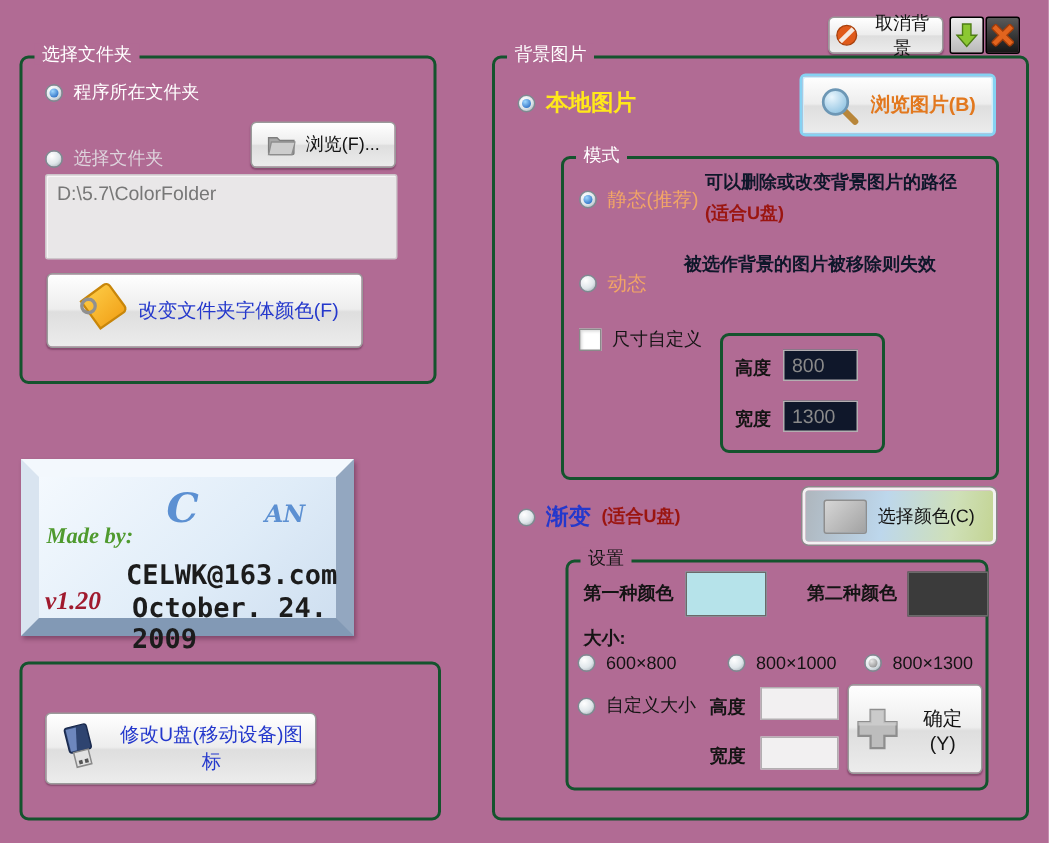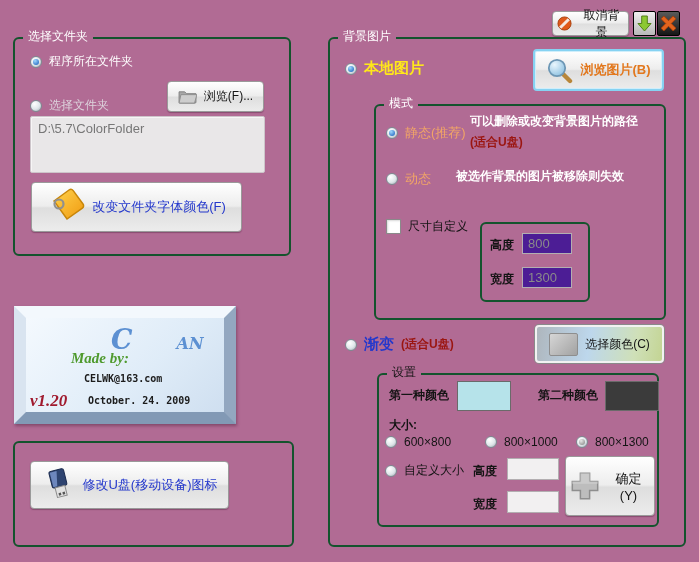--- a/index.html
+++ b/index.html
@@ -6,21 +6,21 @@
   html,body{margin:0;padding:0;}
   .stage{position:relative;width:699px;height:562px;background:var(--bg);
          font-family:"Liberation Sans",sans-serif;overflow:hidden;padding-left:37px;}
   .abs{position:absolute;}
   .grp{position:absolute;border:2px solid #14532d;border-radius:6px;}
   .legend{position:absolute;top:-10px;left:8px;background:var(--bg);padding:0 5px;
           font-size:12px;line-height:14px;white-space:nowrap;}
   .row{position:absolute;display:flex;align-items:center;gap:7px;white-space:nowrap;}
   .t12{font-size:12px;} .t13{font-size:13px;} .t15{font-size:15px;font-weight:bold;}
   .white{color:#ffffff;} .silver{color:#ddd3dc;} .black{color:#141414;}
-  .yellow{color:#ffffff;font-weight:bold;}
+  .yellow{color:#0f172a;font-weight:bold;}
   .brightyellow{color:#ffe81a;}
   .sandy{color:#f2a566;}
   .dred{color:#9b1510;font-weight:bold;}
   .blue{color:#2438cc;} .bluebold{color:#2438cc;font-weight:bold;}
   .orange{color:#e2781e;font-weight:bold;}
   .btn{position:absolute;display:flex;align-items:center;justify-content:center;gap:7px;
        background:linear-gradient(180deg,#ffffff,#ededed 48%,#dedede 52%,#ececec);
        border:1px solid #9a9a9a;border-radius:4px;cursor:pointer;
        box-shadow:0 1px 1px rgba(60,20,45,.35);padding:0 4px;font-family:inherit;}
   .btn.focus-cyan{border:2px solid #86d2f2;box-shadow:0 0 0 1px #cfeefb inset;}
@@ -32,35 +32,35 @@
   .sq-btn.dark{background:linear-gradient(180deg,#5a5a5a,#161616);}
   .radio{width:12px;height:12px;border-radius:50%;flex:0 0 auto;
          background:radial-gradient(circle at 35% 30%,#ffffff,#dfe6ea 55%,#9aa6ad);
          border:1px solid #7e8a91;box-sizing:border-box;position:relative;}
   .radio.checked::after{content:'';position:absolute;left:2px;top:2px;width:6px;height:6px;
          border-radius:50%;background:radial-gradient(circle at 35% 30%,#9fd8ff,#1258b8);}
   .radio.checked-gray::after{content:'';position:absolute;left:2px;top:2px;width:6px;height:6px;
          border-radius:50%;background:radial-gradient(circle at 35% 30%,#e8e8e8,#808080);}
   .checkbox{width:13px;height:13px;background:#fff;border:1px solid #8a8a8a;flex:0 0 auto;
             box-shadow:inset 1px 1px 2px rgba(0,0,0,.15);}
-  .tbox{position:absolute;background:#4c1d95;border:1px solid #b3aeb1;color:#8a8a8a;
+  .tbox{position:absolute;background:#0f172a;border:1px solid #b3aeb1;color:#8a8a8a;
         font-size:13px;padding:1px 5px;font-family:inherit;box-sizing:border-box;}
   .tbox.enabled{background:#f2f0f1;color:#333;}
   .pathbox{position:absolute;background:#e9e7e8;border:1px solid #cdc5ca;border-radius:2px;
            box-shadow:inset 1px 1px 0 #f7f5f6;color:#777;font-size:13px;padding:4px 7px;
            box-sizing:border-box;}
   .swatch{position:absolute;border:1px solid #6a6a6a;}
   .about-frame{position:absolute;box-sizing:border-box;
         border:12px solid;border-color:#f3f8fd #93a7c0 #8299b5 #d9e4f0;
         background:linear-gradient(135deg,#f4f9fe,#dfecf8 60%,#cfdff0);
         box-shadow:1px 2px 3px rgba(60,20,45,.4);}
   .madeby{color:#4f9a2e;font-family:"Liberation Serif",serif;font-style:italic;
           font-size:15px;font-weight:bold;}
   .canlogo{color:#5c90d2;font-family:"DejaVu Serif",serif;font-style:italic;font-weight:bold;}
-  .lcd{font-family:"DejaVu Sans Mono",monospace;color:#1c1c1c;font-size:10px;font-weight:bold;}
+  .lcd{font-family:"DejaVu Sans Mono",monospace;color:#1c1c1c;font-size:18px;font-weight:bold;}
   .version{color:#a01a2e;font-family:"Liberation Serif",serif;font-style:italic;
            font-size:17px;font-weight:bold;}
   svg{display:block;}
 </style>
 </head>
 <body>
 
 <div class="stage">
 
   <button class="btn" style="left:552px;top:11px;width:77px;height:25px;">
@@ -127,31 +127,31 @@
           </defs>
           <path d="M7 15 L22 4 a3 3 0 0 1 4.2 .6 L36 18 a3 3 0 0 1 -.6 4.2 L20 33 Z" fill="url(#gold)" stroke="#c8860a" stroke-width="1.5"></path>
           <circle cx="12" cy="18" r="4.5" fill="none" stroke="#909090" stroke-width="2.2"></circle>
         </svg>
       </span>
       <span class="t13 blue">改变文件夹字体颜色(F)</span>
     </button>
   </div>
 
   <div class="about-frame" style="left:14px;top:306px;width:222px;height:118px;">
-    <span class="abs madeby" style="left:5px;top:32px;margin-left:40px;">Made by:</span>
+    <span class="abs madeby" style="left:5px;top:32px;">Made by:</span>
     <span class="abs canlogo" style="left:85px;top:6px;">
       <span style="font-size:27px;">C</span><span style="font-size:16px;margin-left:44px;">AN</span>
     </span>
     <span class="abs lcd" style="left:58px;top:55px;">CELWK@163.com</span>
     <span class="abs version" style="left:4px;top:73px;">v1.20</span>
     <span class="abs lcd" style="left:62px;top:77px;">October. 24. 2009</span>
   </div>
 
   <div class="grp" style="left:13px;top:441px;width:277px;height:102px;">
-    <button class="btn" style="left:15px;top:18px;width:199px;height:48px;">
+    <button class="btn" style="left:15px;top:32px;width:181px;height:48px;">
       <span>
         <svg width="34" height="38" viewBox="0 0 34 38">
           <g transform="rotate(-14 17 19)">
             <rect x="11" y="4" width="15" height="17" rx="2" fill="#2e4470" stroke="#1a2a4e"></rect>
             <path d="M12 5 h7 l-3 15 h-4 Z" fill="#6d87bd"></path>
             <rect x="13.5" y="21" width="10" height="10" fill="#e2e2e2" stroke="#8a8a8a"></rect>
             <rect x="15.5" y="27" width="2.4" height="2.6" fill="#555"></rect>
             <rect x="19.5" y="27" width="2.4" height="2.6" fill="#555"></rect>
           </g>
         </svg>
@@ -187,21 +187,21 @@
     <div class="grp" style="left:44px;top:65px;width:288px;height:212px;">
       <span class="legend white">模式</span>
 
       <div class="row" style="left:10px;top:18px;">
         <span class="radio checked"></span>
         <span class="t13 sandy">静态(推荐)</span>
       </div>
       <span class="abs t12 yellow" style="left:94px;top:7px;">可以删除或改变背景图片的路径</span>
       <span class="abs t12 dred" style="left:94px;top:28px;">(适合U盘)</span>
 
-      <div class="row" style="left:10px;top:64px;">
+      <div class="row" style="left:10px;top:74px;">
         <span class="radio"></span>
         <span class="t13 sandy">动态</span>
       </div>
       <span class="abs t12 yellow" style="left:80px;top:62px;">被选作背景的图片被移除则失效</span>
 
       <div class="row" style="left:10px;top:112px;">
         <span class="checkbox"></span>
         <span class="t12 black">尺寸自定义</span>
       </div>
 

